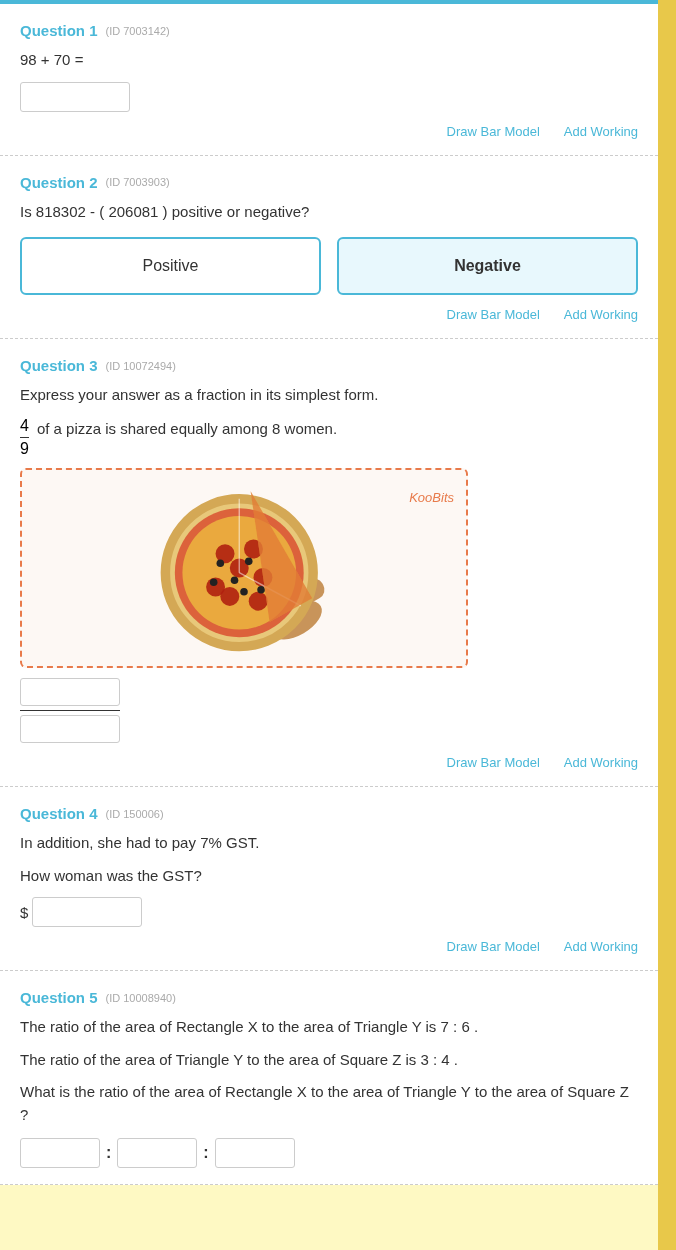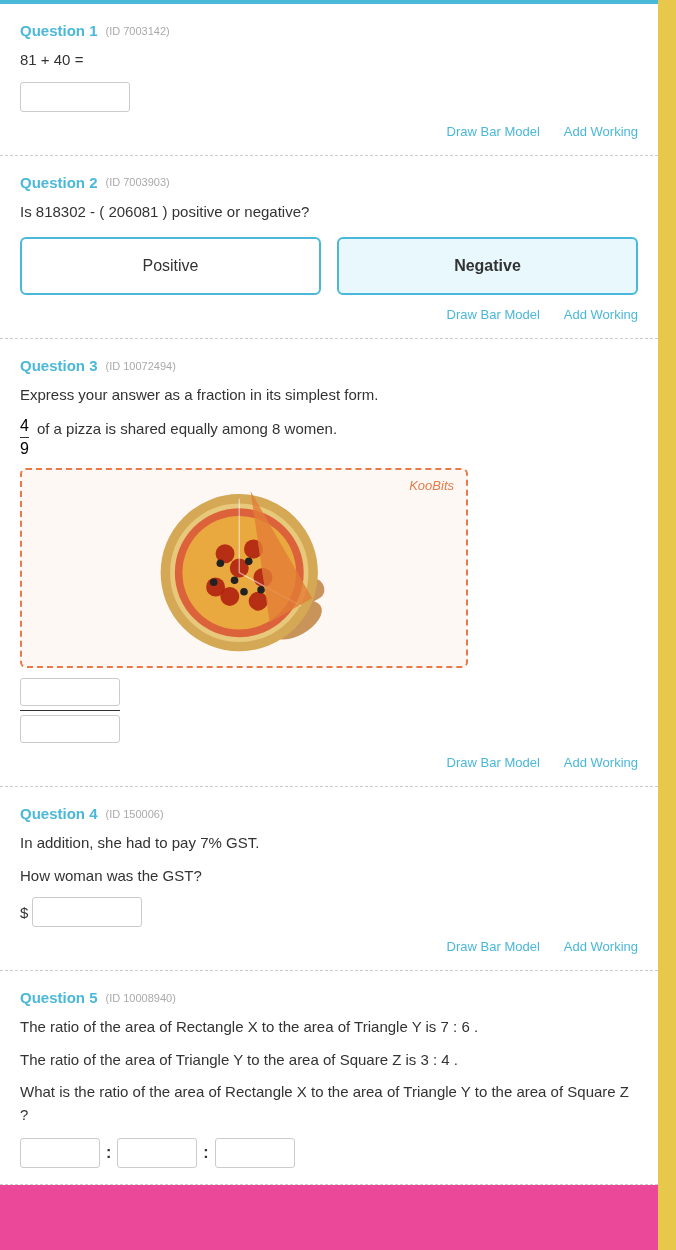--- a/index.html
+++ b/index.html
@@ -15,21 +15,21 @@
       position: fixed;
       right: 0;
       top: 0;
       width: 18px;
       height: 100%;
       background: #e8c84a;
     }
 
     .content {
       width: 658px;
-      background: #ec4899;
+      background: #fef9c3;
       min-height: 1250px;
     }
 
     .question-block {
       padding: 18px 20px 16px 20px;
       border-bottom: 1px dashed #ccc;
       background: #fff;
     }
 
     .question-header {
@@ -141,21 +141,21 @@
       margin: 10px 0;
       overflow: hidden;
       background: #fdf8f4;
       display: flex;
       align-items: center;
       justify-content: center;
     }
 
     .pizza-logo {
       position: absolute;
-      top: 8px;
+      top: 20px;
       right: 12px;
       color: #e87a4a;
       font-size: 13px;
       font-style: italic;
     }
 
     
     .pizza-svg {
       width: 200px;
       height: 180px;
@@ -234,21 +234,21 @@
 <div class="right-bar"></div>
 
 <div class="content">
   <div class="top-border"></div>
 
   <div class="question-block">
     <div class="question-header">
       <span class="question-label">Question 1</span>
       <span class="question-id">(ID 7003142)</span>
     </div>
-    <div class="question-text">81 + 40 =</div>
+    <div class="question-text">98 + 70 =</div>
     <input class="answer-input" type="text" style="">
     <div class="action-links">
       <a class="action-link">Draw Bar Model</a>
       <a class="action-link">Add Working</a>
     </div>
   </div>
 
   <div class="question-block">
     <div class="question-header">
       <span class="question-label">Question 2</span>

